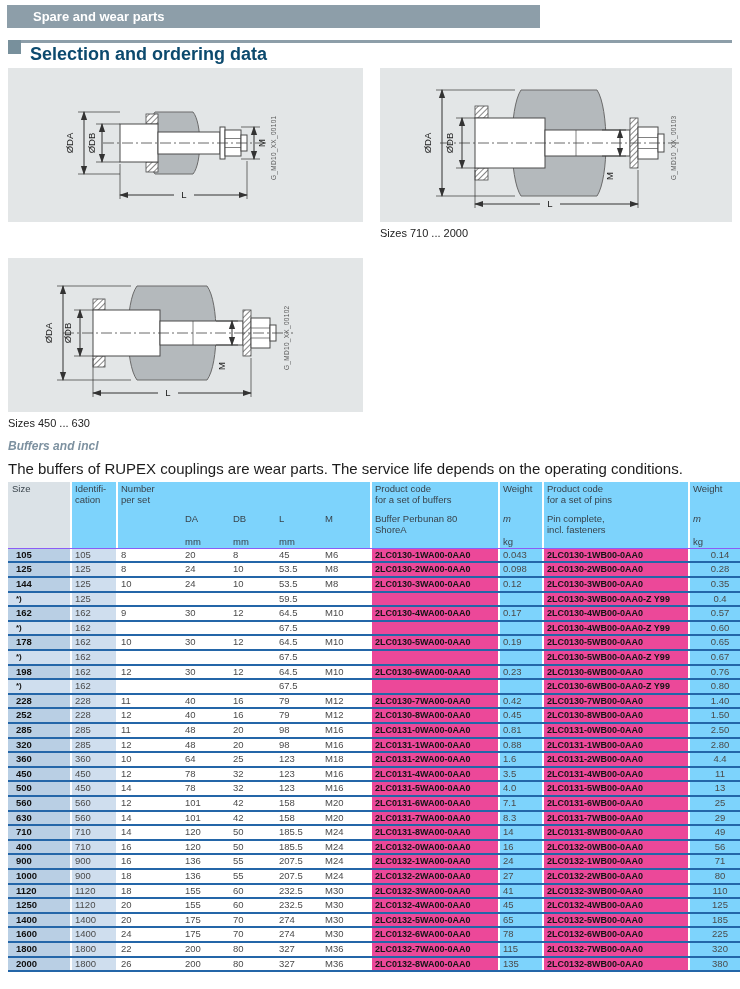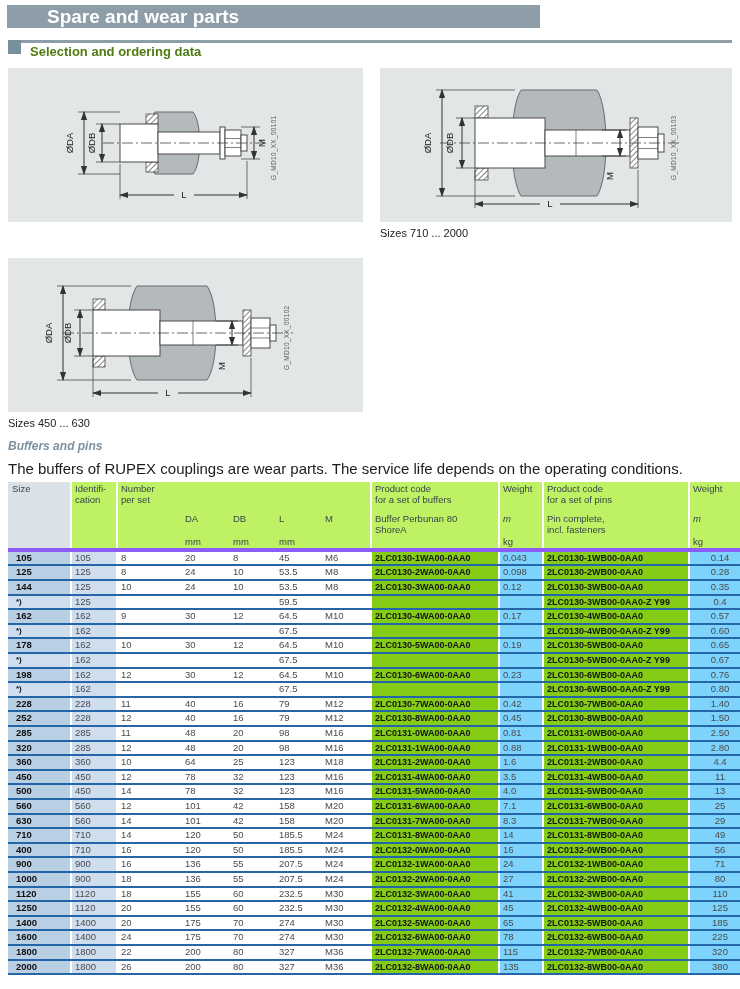--- a/index.html
+++ b/index.html
@@ -3,57 +3,57 @@
 <meta charset="utf-8">
 <style>
   html,body{margin:0;padding:0;}
   body{
     width:740px;height:989px;background:#ffffff;overflow:hidden;
     font-family:"Liberation Sans", sans-serif;color:#222;
     -webkit-font-smoothing:antialiased;
   }
   .titlebar{
     margin:5px 0 0 7px;width:533px;height:23px;background:#8d9ea9;
-    color:#ffffff;font-size:19px;font-weight:bold;line-height:23px;
-    padding-left:40px;box-sizing:border-box;
+    color:#ffffff;font-size:13px;font-weight:bold;line-height:23px;
+    padding-left:26px;box-sizing:border-box;
   }
   .sectionhead{position:relative;margin:12px 8px 0 8px;height:22px;}
   .sectionhead .rule{position:absolute;top:0;left:0;right:0;height:3px;background:#8d9ea9;}
   .sectionhead .square{position:absolute;top:0;left:0;width:13px;height:14px;background:#78909c;}
-  .sectionhead .txt{position:absolute;top:4px;left:22px;font-size:13px;font-weight:bold;color:#4d7c0f;}
+  .sectionhead .txt{position:absolute;top:4px;left:22px;font-size:18px;font-weight:bold;color:#0c4a6e;}
   .figrow{display:flex;margin:6px 8px 0 8px;gap:17px;}
   .figcol1{width:355px;}
   .figcol2{width:352px;}
   .figbox{background:#e3e6e7;}
   .figcap{margin-top:5px;font-size:11px;color:#222;height:13px;}
   .row2{margin-top:18px;}
   .subsection{margin:9px 8px 0 8px;font-size:12px;font-weight:bold;font-style:italic;color:#7d91a0;height:15px;}
   .intro{margin:6px 8px 0 8px;font-size:15px;color:#1c1c1c;height:15px;}
   
   table{border-collapse:collapse;table-layout:fixed;width:732px;margin:7px 0 0 8px;}
   td{overflow:hidden;white-space:nowrap;box-sizing:border-box;}
   thead td{
-    background:#bef264;vertical-align:top;padding:2px 0 0 5px;
+    background:#7dd3fc;vertical-align:top;padding:2px 0 0 5px;
     white-space:pre-line;font-size:9.5px;line-height:1.12;color:#39434b;
   }
   thead td.hsize{padding-left:4px;background:#dbe2e7;}
   thead tr.h1 td{height:30px;}
   thead tr.h2 td{height:23px;}
-  thead tr.h3 td{height:11px;border-bottom:4px solid #8b5cf6;}
+  thead tr.h3 td{height:11px;border-bottom:1px solid #8b5cf6;}
   thead td.it{font-style:italic;}
   tbody td{
     height:12.6px;line-height:12.6px;font-size:9.5px;padding:0 0 0 5px;
     border-bottom:2px solid #2466a8;color:#4a4a4a;
   }
   td.g{box-shadow:inset 2px 0 0 #ffffff;}
   tbody td.c-size{background:#b9cfe4;font-weight:bold;color:#101010;padding-left:8px;}
   tbody td.c-size.fn{background:#cfdeee;font-size:8px;}
   tbody td.c-id{background:#cfdeee;}
   tbody td.c-plain{background:#ffffff;}
-  tbody td.c-code{background:#84cc16;font-weight:bold;color:#141414;font-size:9px;}
+  tbody td.c-code{background:#ec4899;font-weight:bold;color:#141414;font-size:9px;}
   tbody td.c-wt{background:#7dd3fc;}
   tbody td:last-child{padding-left:12px;text-align:center;}
   
   .part{fill:#ffffff;stroke:#4a4a4a;stroke-width:1;}
   .blob{fill:#b4b9bc;stroke:#6a6a6a;stroke-width:1;}
   .ext{stroke:#333;stroke-width:0.7;fill:none;}
   .dimln{stroke:#333;stroke-width:1;fill:none;}
   .cl{stroke:#444;stroke-width:0.8;stroke-dasharray:11 3 2 3;fill:none;}
   .facet{stroke:#4a4a4a;stroke-width:0.7;fill:none;}
   text.dim{font-family:"Liberation Sans",sans-serif;font-size:9.5px;fill:#222;}
@@ -208,21 +208,21 @@
         <line class="dimln" x1="170" y1="135" x2="243" y2="135" marker-end="url(#ar3)"></line>
         <text class="lbl" x="160" y="138" text-anchor="middle">L</text>
         <text class="codeTxt" transform="rotate(-90 281 112)" x="281" y="112">G_MD10_XX_00102</text>
       </svg>
     </div>
     <div class="figcap">Sizes 450 ... 630</div>
   </div>
   <div class="figcol2"></div>
 </div>
 
-<div class="subsection">Buffers and pins</div>
+<div class="subsection">Buffers and incl</div>
 <div class="intro">The buffers of RUPEX couplings are wear parts. The service life depends on the operating conditions.</div>
 
 <table>
   <colgroup>
     <col style="width:62px">
       <col style="width:46px">
       <col style="width:64px">
       <col style="width:48px">
     <col style="width:46px">
       <col style="width:46px">

